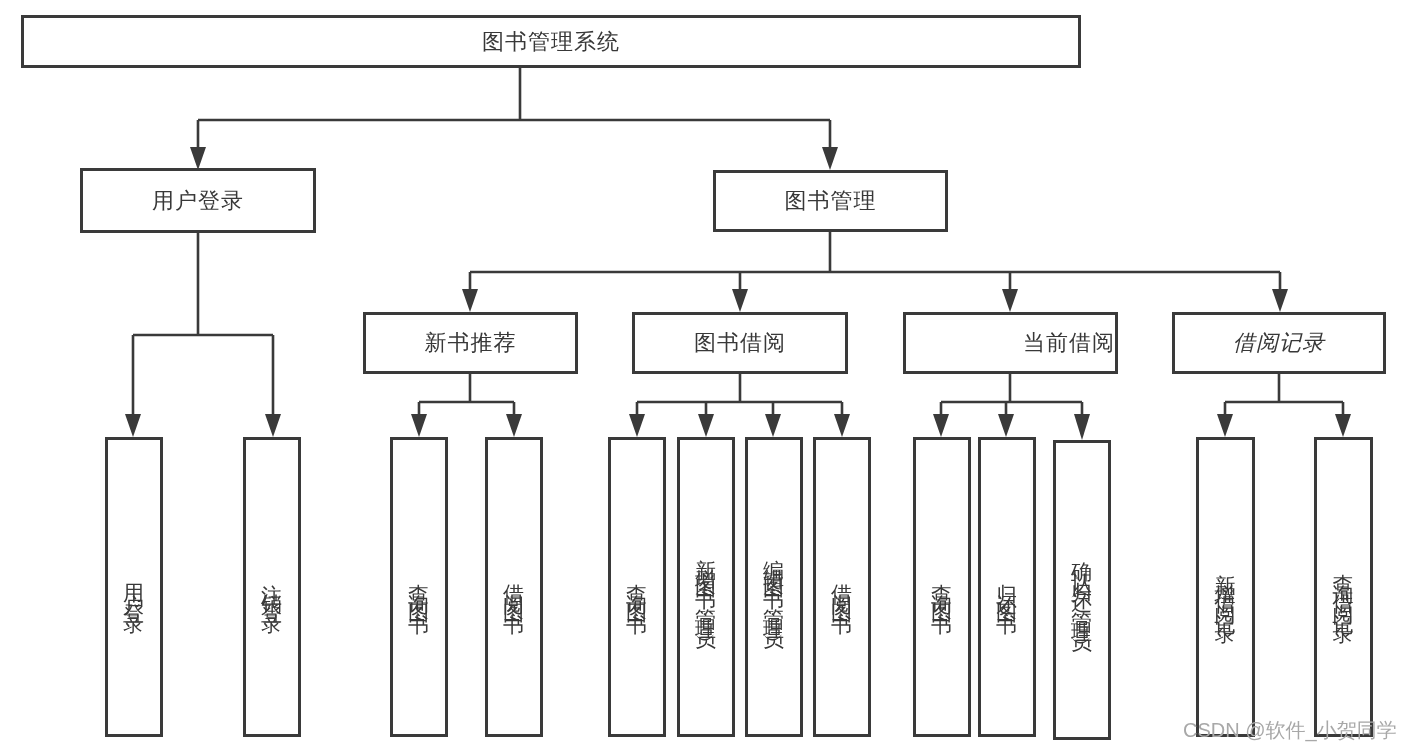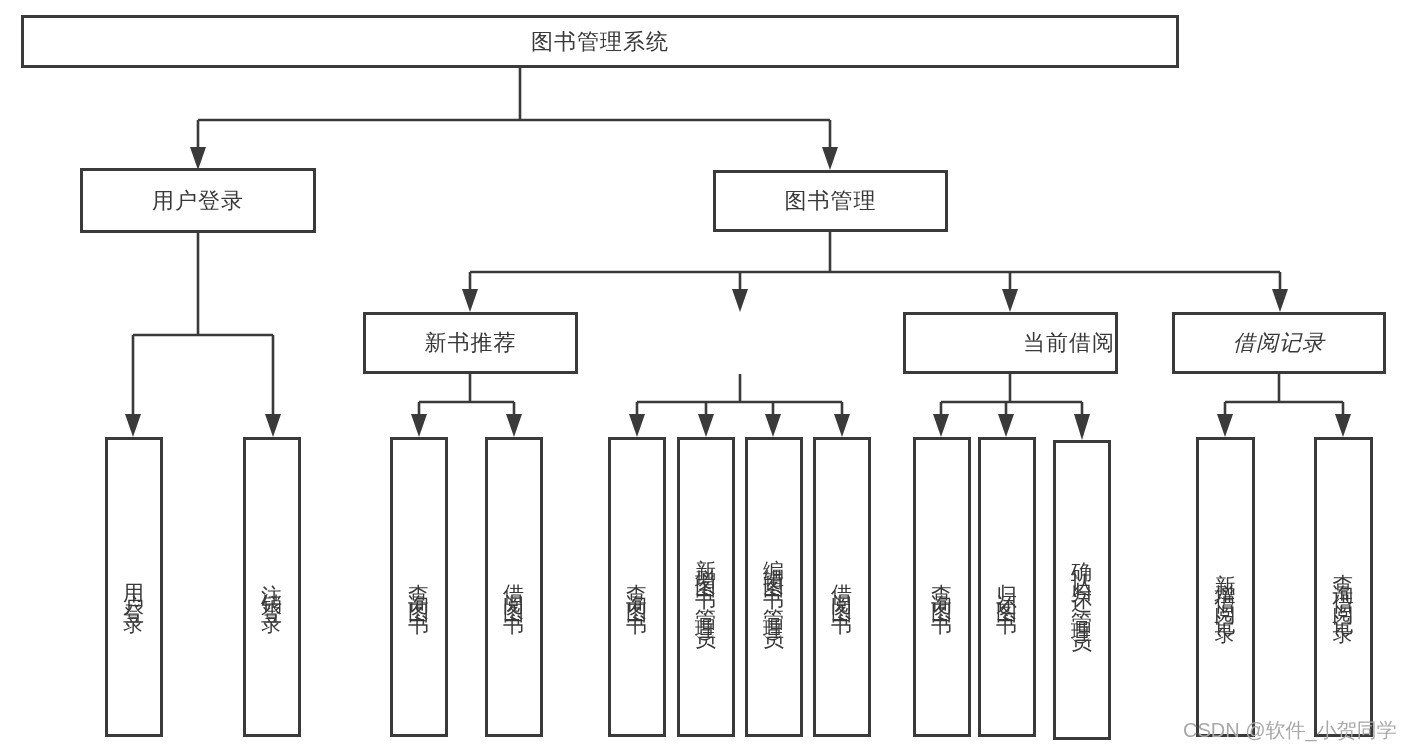--- a/index.html
+++ b/index.html
@@ -99,33 +99,36 @@
     <path d="M1010,374 V402 M941,402 H1082 M941,402 V415 M1006,402 V415 M1082,402 V415"></path>
     <polygon points="933,414 949,414 941,437"></polygon>
     <polygon points="998,414 1014,414 1006,437"></polygon>
     <polygon points="1074,414 1090,414 1082,440"></polygon>
 
     <path d="M1279,374 V402 M1225,402 H1343 M1225,402 V415 M1343,402 V415"></path>
     <polygon points="1217,414 1233,414 1225,437"></polygon>
     <polygon points="1335,414 1351,414 1343,437"></polygon>
   </svg>
 
-  <div class="node" style="left:21px; top:15px; width:1158px; height:53px;">
+  <div class="node" style="left:21px; top:15px; width:1060px; height:53px;">
     <span class="lbl">图书管理系统</span>
   </div>
 
   <div class="node" style="left:80px; top:168px; width:236px; height:65px;">
     <span class="lbl">用户登录</span>
   </div>
   <div class="node" style="left:713px; top:170px; width:235px; height:62px;">
     <span class="lbl">图书管理</span>
   </div>
 
   <div class="node" style="left:363px; top:312px; width:215px; height:62px;">
     <span class="lbl">新书推荐</span>
+  </div>
+  <div class="node" style="left:632px; top:312px; width:216px; height:62px;">
+    <span class="lbl">图书借阅</span>
   </div>
   <div class="node" style="left:903px; top:312px; width:215px; height:62px;justify-content:flex-end;">
     <span class="lbl">当前借阅</span>
   </div>
   <div class="node" style="left:1172px; top:312px; width:214px; height:62px;font-style:italic;">
     <span class="lbl">借阅记录</span>
   </div>
 
   <div class="node leaf" style="left:105px; top:437px; width:58px; height:300px;">
     <span class="lbl-v">用户登录</span>

